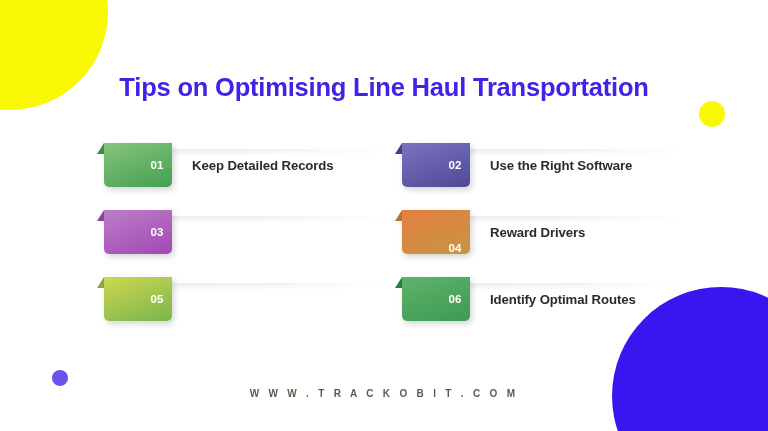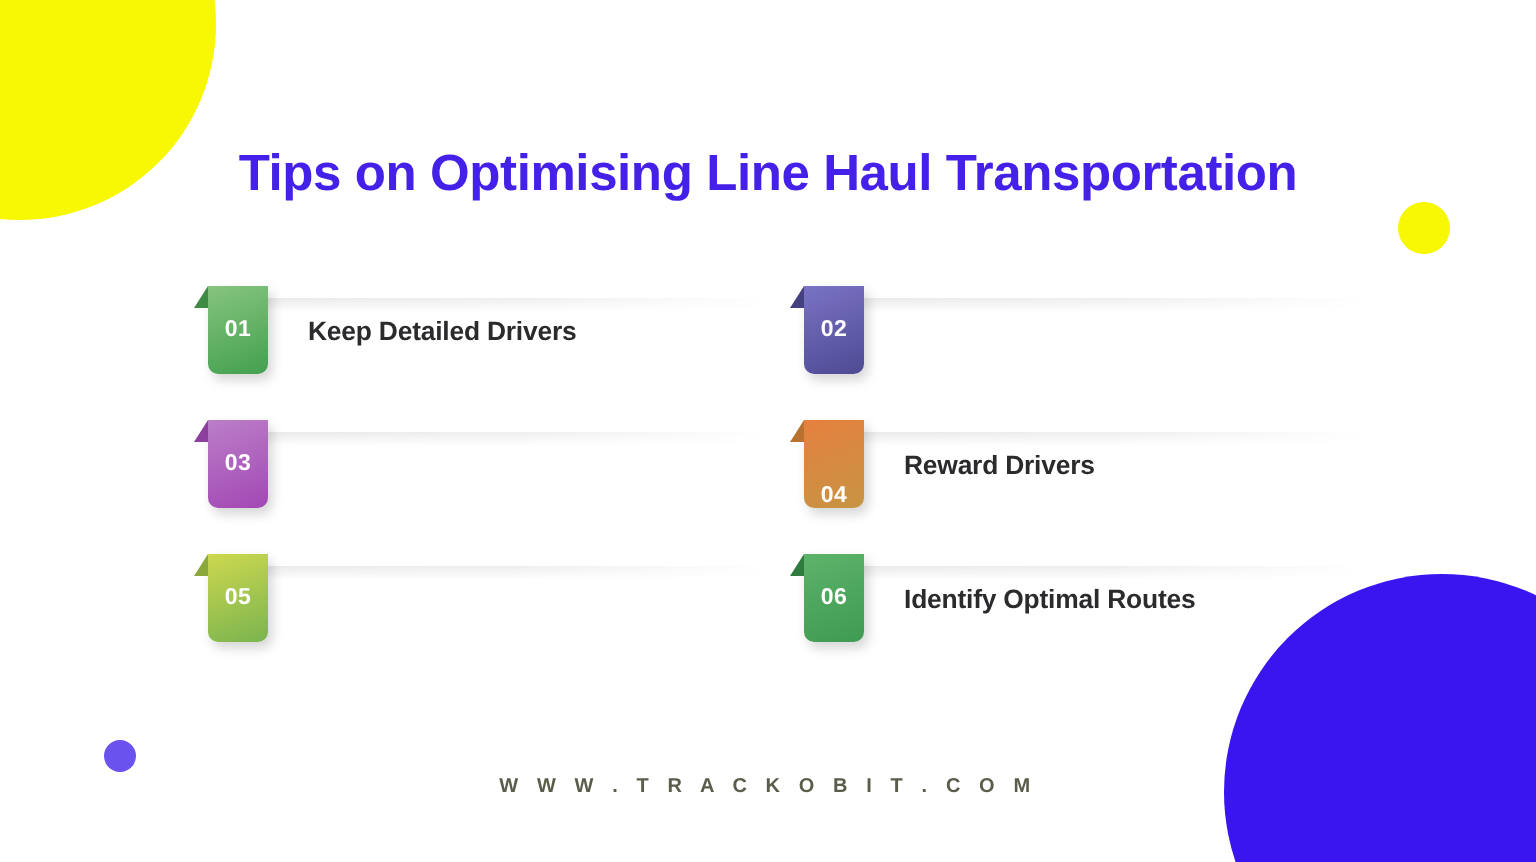--- a/index.html
+++ b/index.html
@@ -112,20 +112,21 @@
     position: relative;
     width: 30px;
     height: 44px;
     flex: 0 0 auto;
     border-radius: 0 0 5px 5px;
     display: flex;
     align-items: center;
     justify-content: center;
     box-shadow: 2px 3px 6px rgba(0,0,0,0.17);
     z-index: 2;
+    padding-left: 38px;
   }
   
   .tip-badge .fold {
     position: absolute;
     left: -7px;
     top: 0;
     width: 0;
     height: 0;
     border-top: 11px solid transparent;
     border-right: 7px solid #000;
@@ -175,28 +176,29 @@
 
   <h1 id="page-title">Tips on Optimising Line Haul Transportation</h1>
 
   <div id="tips-grid">
       <div class="tip-row">
         <div class="tip-rule"></div>
         <div class="tip-badge" style="background: linear-gradient(160deg, rgb(134, 196, 127) 0%, rgb(67, 160, 79) 100%);">
           <span class="fold" style="border-right-color: rgb(63, 138, 69);"></span>
           <span class="tip-number">01</span>
         </div>
-        <div class="tip-label">Keep Detailed Drivers</div>
+        <div class="tip-label">Keep Detailed Records</div>
       </div>
       <div class="tip-row">
         <div class="tip-rule"></div>
         <div class="tip-badge" style="background: linear-gradient(160deg, rgb(122, 115, 196) 0%, rgb(78, 74, 147) 100%);">
           <span class="fold" style="border-right-color: rgb(68, 64, 127);"></span>
           <span class="tip-number">02</span>
         </div>
+        <div class="tip-label">Use the Right Software</div>
       </div>
       <div class="tip-row">
         <div class="tip-rule"></div>
         <div class="tip-badge" style="background: linear-gradient(160deg, rgb(187, 126, 200) 0%, rgb(162, 72, 180) 100%);">
           <span class="fold" style="border-right-color: rgb(141, 63, 158);"></span>
           <span class="tip-number">03</span>
         </div>
       </div>
       <div class="tip-row">
         <div class="tip-rule"></div>

